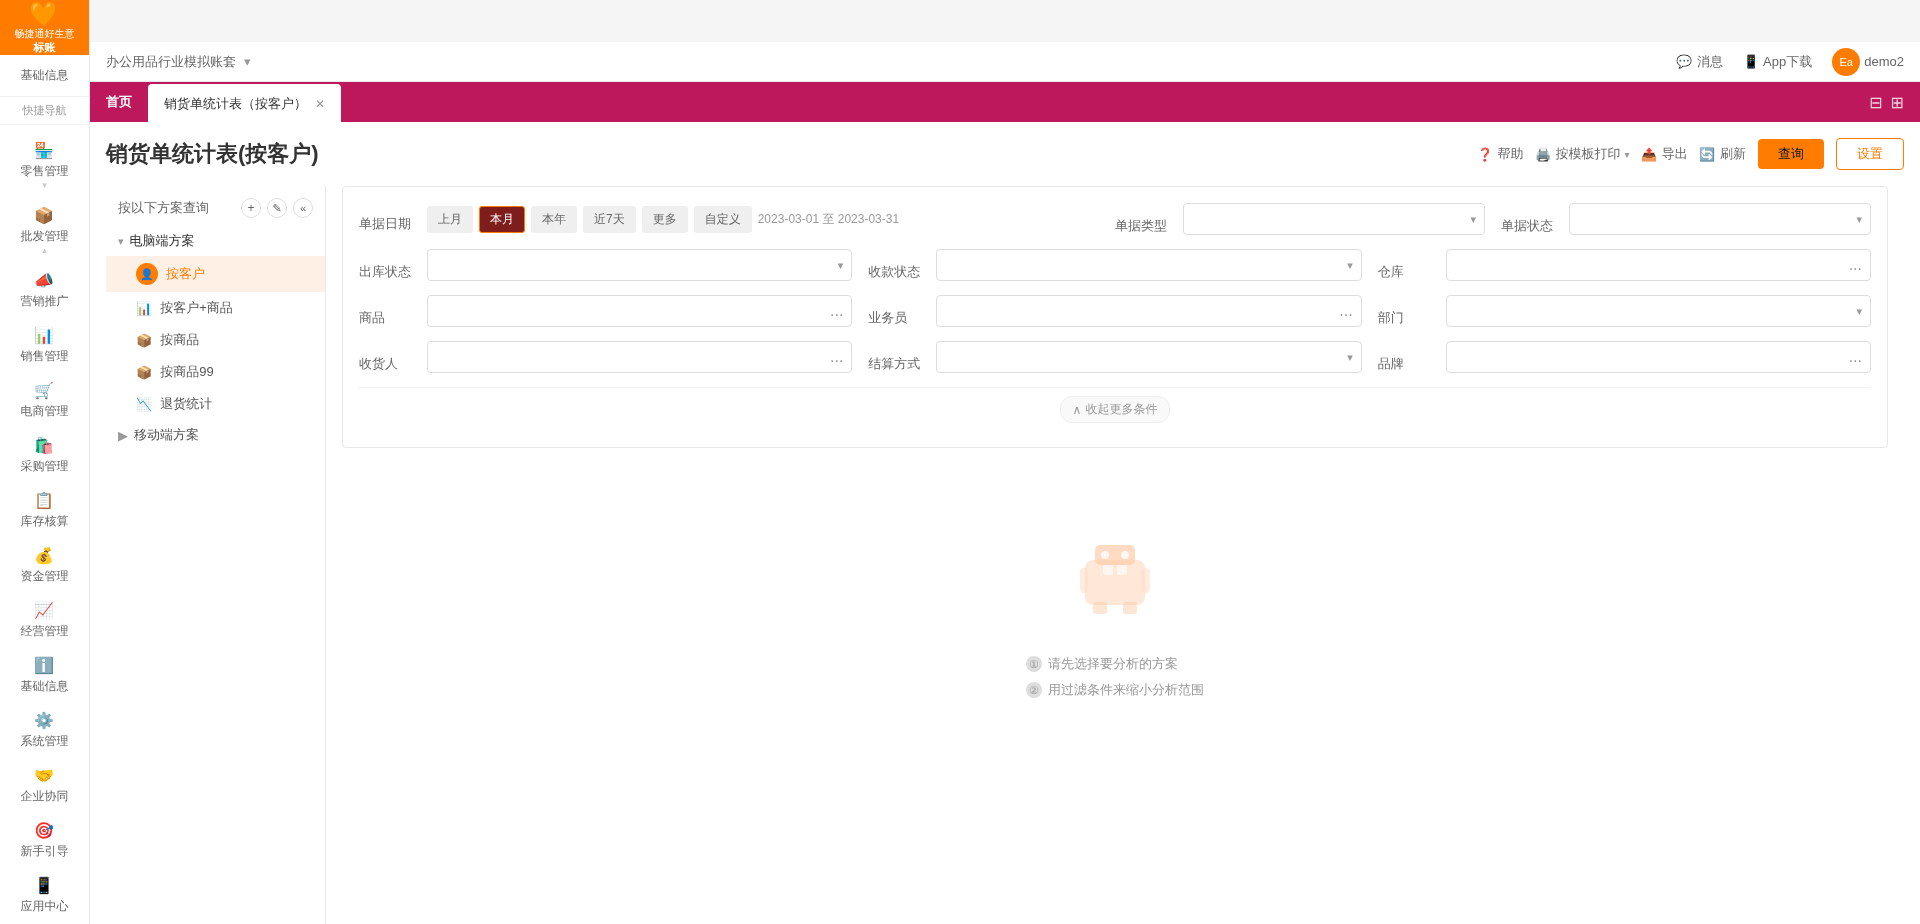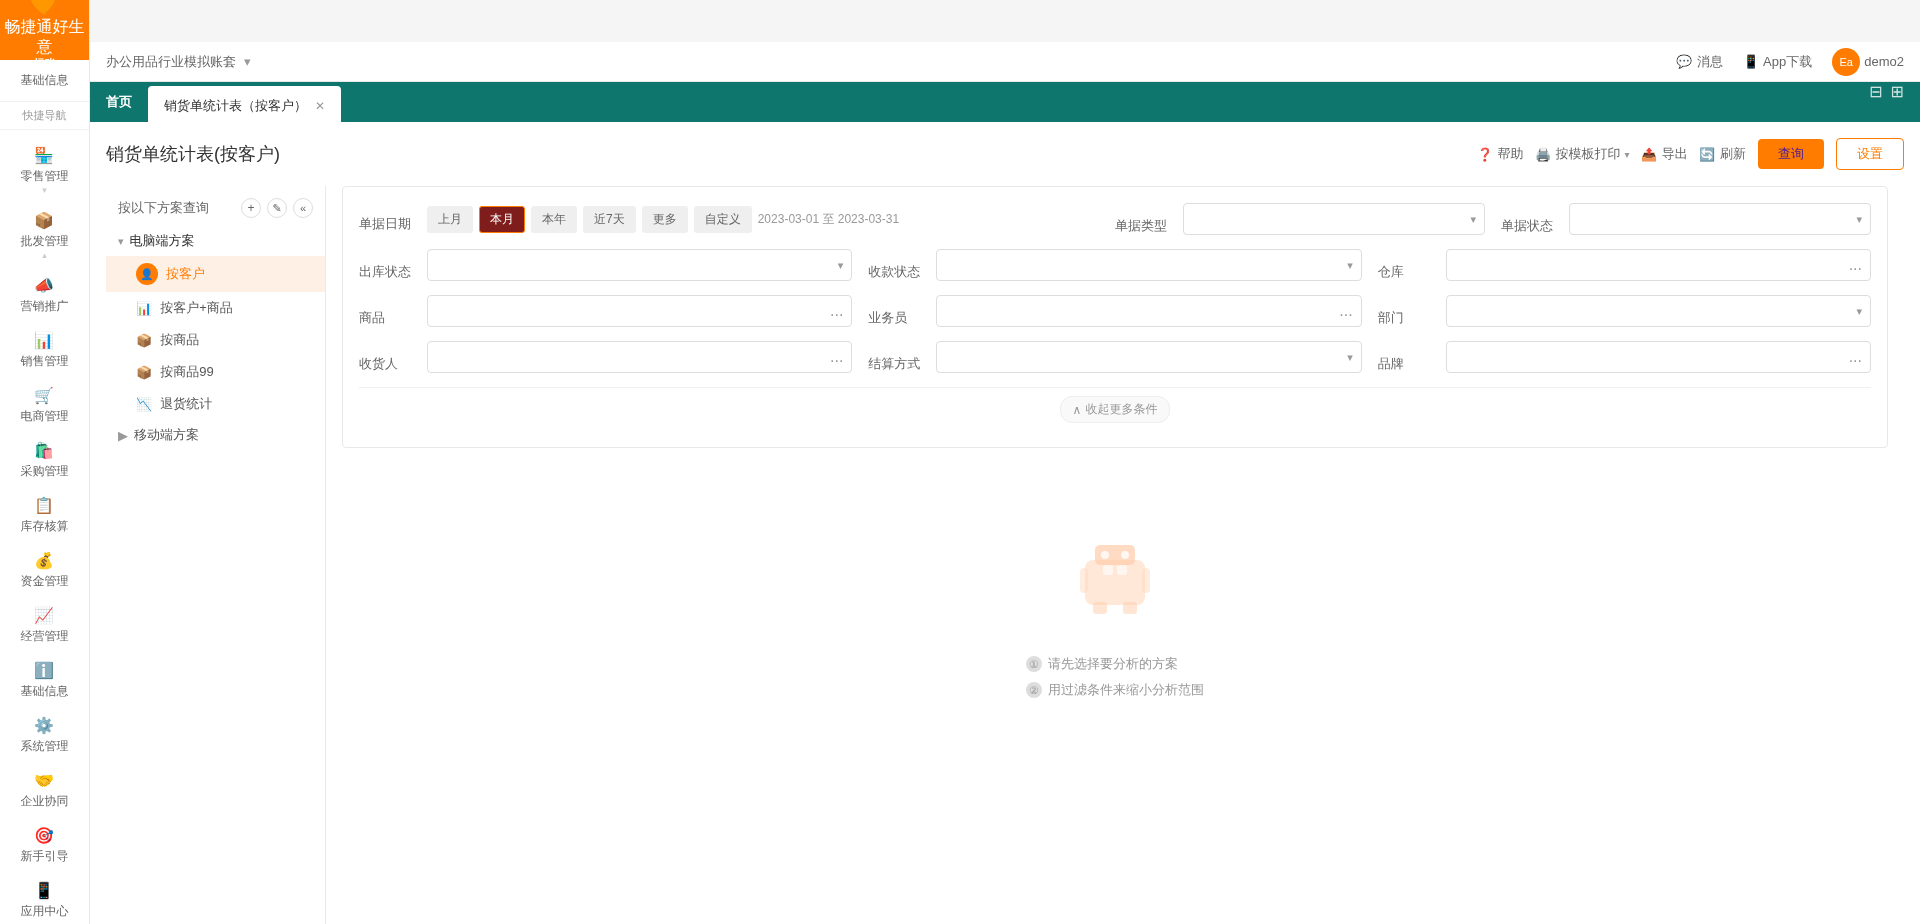--- a/index.html
+++ b/index.html
@@ -20,37 +20,37 @@
     .main { flex: 1; display: flex; flex-direction: column; height: 924px; margin-top: 42px; }
 
     
     .header { height: 40px; background: #fff; border-bottom: 1px solid #e8e8e8; display: flex; align-items: center; justify-content: space-between; padding: 0 16px; }
     .header-left { font-size: 13px; color: #666; display: flex; align-items: center; gap: 8px; }
     .header-right { display: flex; align-items: center; gap: 20px; }
     .header-right-item { display: flex; align-items: center; gap: 4px; font-size: 13px; color: #666; cursor: pointer; }
     .avatar { width: 28px; height: 28px; border-radius: 50%; background: #ff7c00; display: flex; align-items: center; justify-content: center; color: #fff; font-size: 11px; }
 
     
-    .tab-bar { height: 40px; background: #0f766e; display: flex; align-items: flex-start; padding: 0 0; }
+    .tab-bar { height: 40px; background: #be185d; display: flex; align-items: center; padding: 0 0; }
     .tab-item { height: 40px; display: flex; align-items: center; padding: 0 16px; font-size: 13px; cursor: pointer; color: rgba(255,255,255,0.8); position: relative; }
     .tab-item.home { color: #fff; font-weight: bold; }
     .tab-item.active { background: #fff; color: #333; border-radius: 4px 4px 0 0; margin-top: 4px; }
     .tab-close { margin-left: 8px; font-size: 12px; color: #999; cursor: pointer; }
     .tab-expand { margin-left: auto; padding: 0 16px; color: rgba(255,255,255,0.8); font-size: 16px; cursor: pointer; display: flex; gap: 8px; }
 
     
     .content { flex: 1; background: #f5f5f5; overflow: auto; }
 
     
     .page { background: #fff; margin: 0; padding: 16px; }
     .page-header { display: flex; align-items: center; justify-content: space-between; margin-bottom: 16px; }
-    .page-title { font-size: 18px; font-weight: normal; color: #333; }
+    .page-title { font-size: 22px; font-weight: bold; color: #333; }
     .page-actions { display: flex; align-items: center; gap: 12px; }
     .page-action-btn { display: flex; align-items: center; gap: 4px; font-size: 13px; color: #666; cursor: pointer; }
-    .btn-orange { background: #ff7c00; color: #4c1d95; border: none; padding: 6px 20px; border-radius: 4px; cursor: pointer; font-size: 13px; }
+    .btn-orange { background: #ff7c00; color: #0f172a; border: none; padding: 6px 20px; border-radius: 4px; cursor: pointer; font-size: 13px; }
     .btn-white { background: #fff; color: #ff7c00; border: 1px solid #ff7c00; padding: 6px 20px; border-radius: 4px; cursor: pointer; font-size: 13px; }
 
     
     .inner-layout { display: flex; height: calc(924px - 40px - 40px - 40px); }
 
     
     .scheme-panel { width: 220px; background: #fff; border-right: 1px solid #e8e8e8; padding: 12px 0; }
     .scheme-header { display: flex; align-items: center; justify-content: space-between; padding: 0 12px 8px; }
     .scheme-header-title { font-size: 13px; color: #666; }
     .scheme-header-actions { display: flex; align-items: center; gap: 6px; }
@@ -87,21 +87,21 @@
     .tip-num { width: 16px; height: 16px; border-radius: 50%; background: #ddd; display: flex; align-items: center; justify-content: center; font-size: 11px; color: #999; }
 
     .scheme-item-active-circle { width: 22px; height: 22px; border-radius: 50%; background: #ff7c00; display: flex; align-items: center; justify-content: center; color: #fff; font-size: 11px; margin-right: 8px; }
   </style>
 </head>
 <body>
 
 <div class="sidebar">
   <div class="sidebar-logo">
     <div class="sidebar-logo-icon">🧡</div>
-    <span style="font-size:16px;text-align:center;line-height:1.2;">畅捷通好生意</span>
+    <span style="font-size:10px;text-align:center;line-height:1.2;">畅捷通好生意</span>
     <span style="font-size:11px;font-weight:bold;">标账</span>
   </div>
 
   <div class="sidebar-search">
     <span>基础信息</span>
   </div>
 
   <div class="sidebar-nav">
     <div style="font-size:11px;color:#999;text-align:center;padding:6px 0;">快捷导航</div>
   </div>

